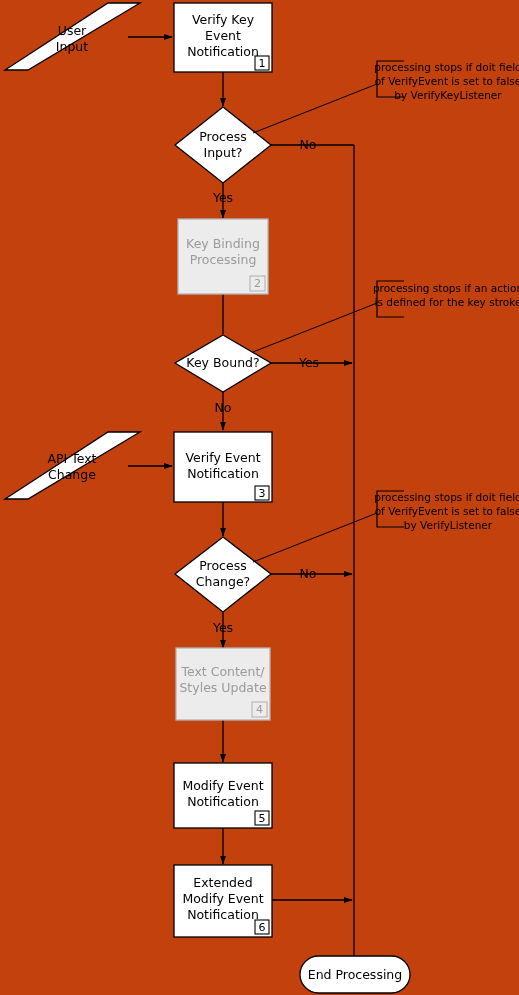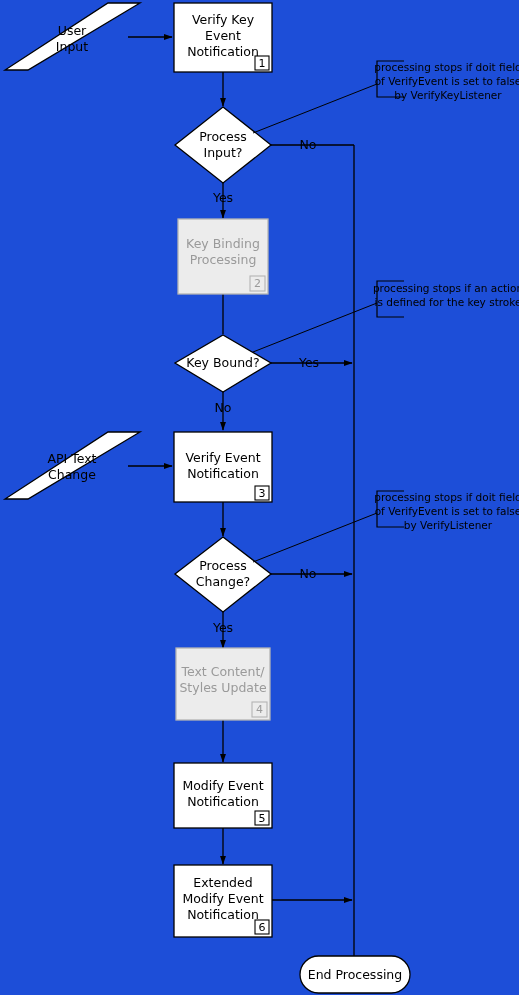--- a/index.html
+++ b/index.html
@@ -7,21 +7,21 @@
     padding: 0;
     background: #ffffff;
   }
   body {
     font-family: "DejaVu Sans", sans-serif;
   }
   #canvas {
     position: relative;
     width: 519px;
     height: 995px;
-    background: #1d4ed8;
+    background: #c2410c;
     overflow: hidden;
     text-align: center;
   }
   #flow-svg {
     position: absolute;
     left: 0;
     top: 0;
     width: 519px;
     height: 995px;
   }

